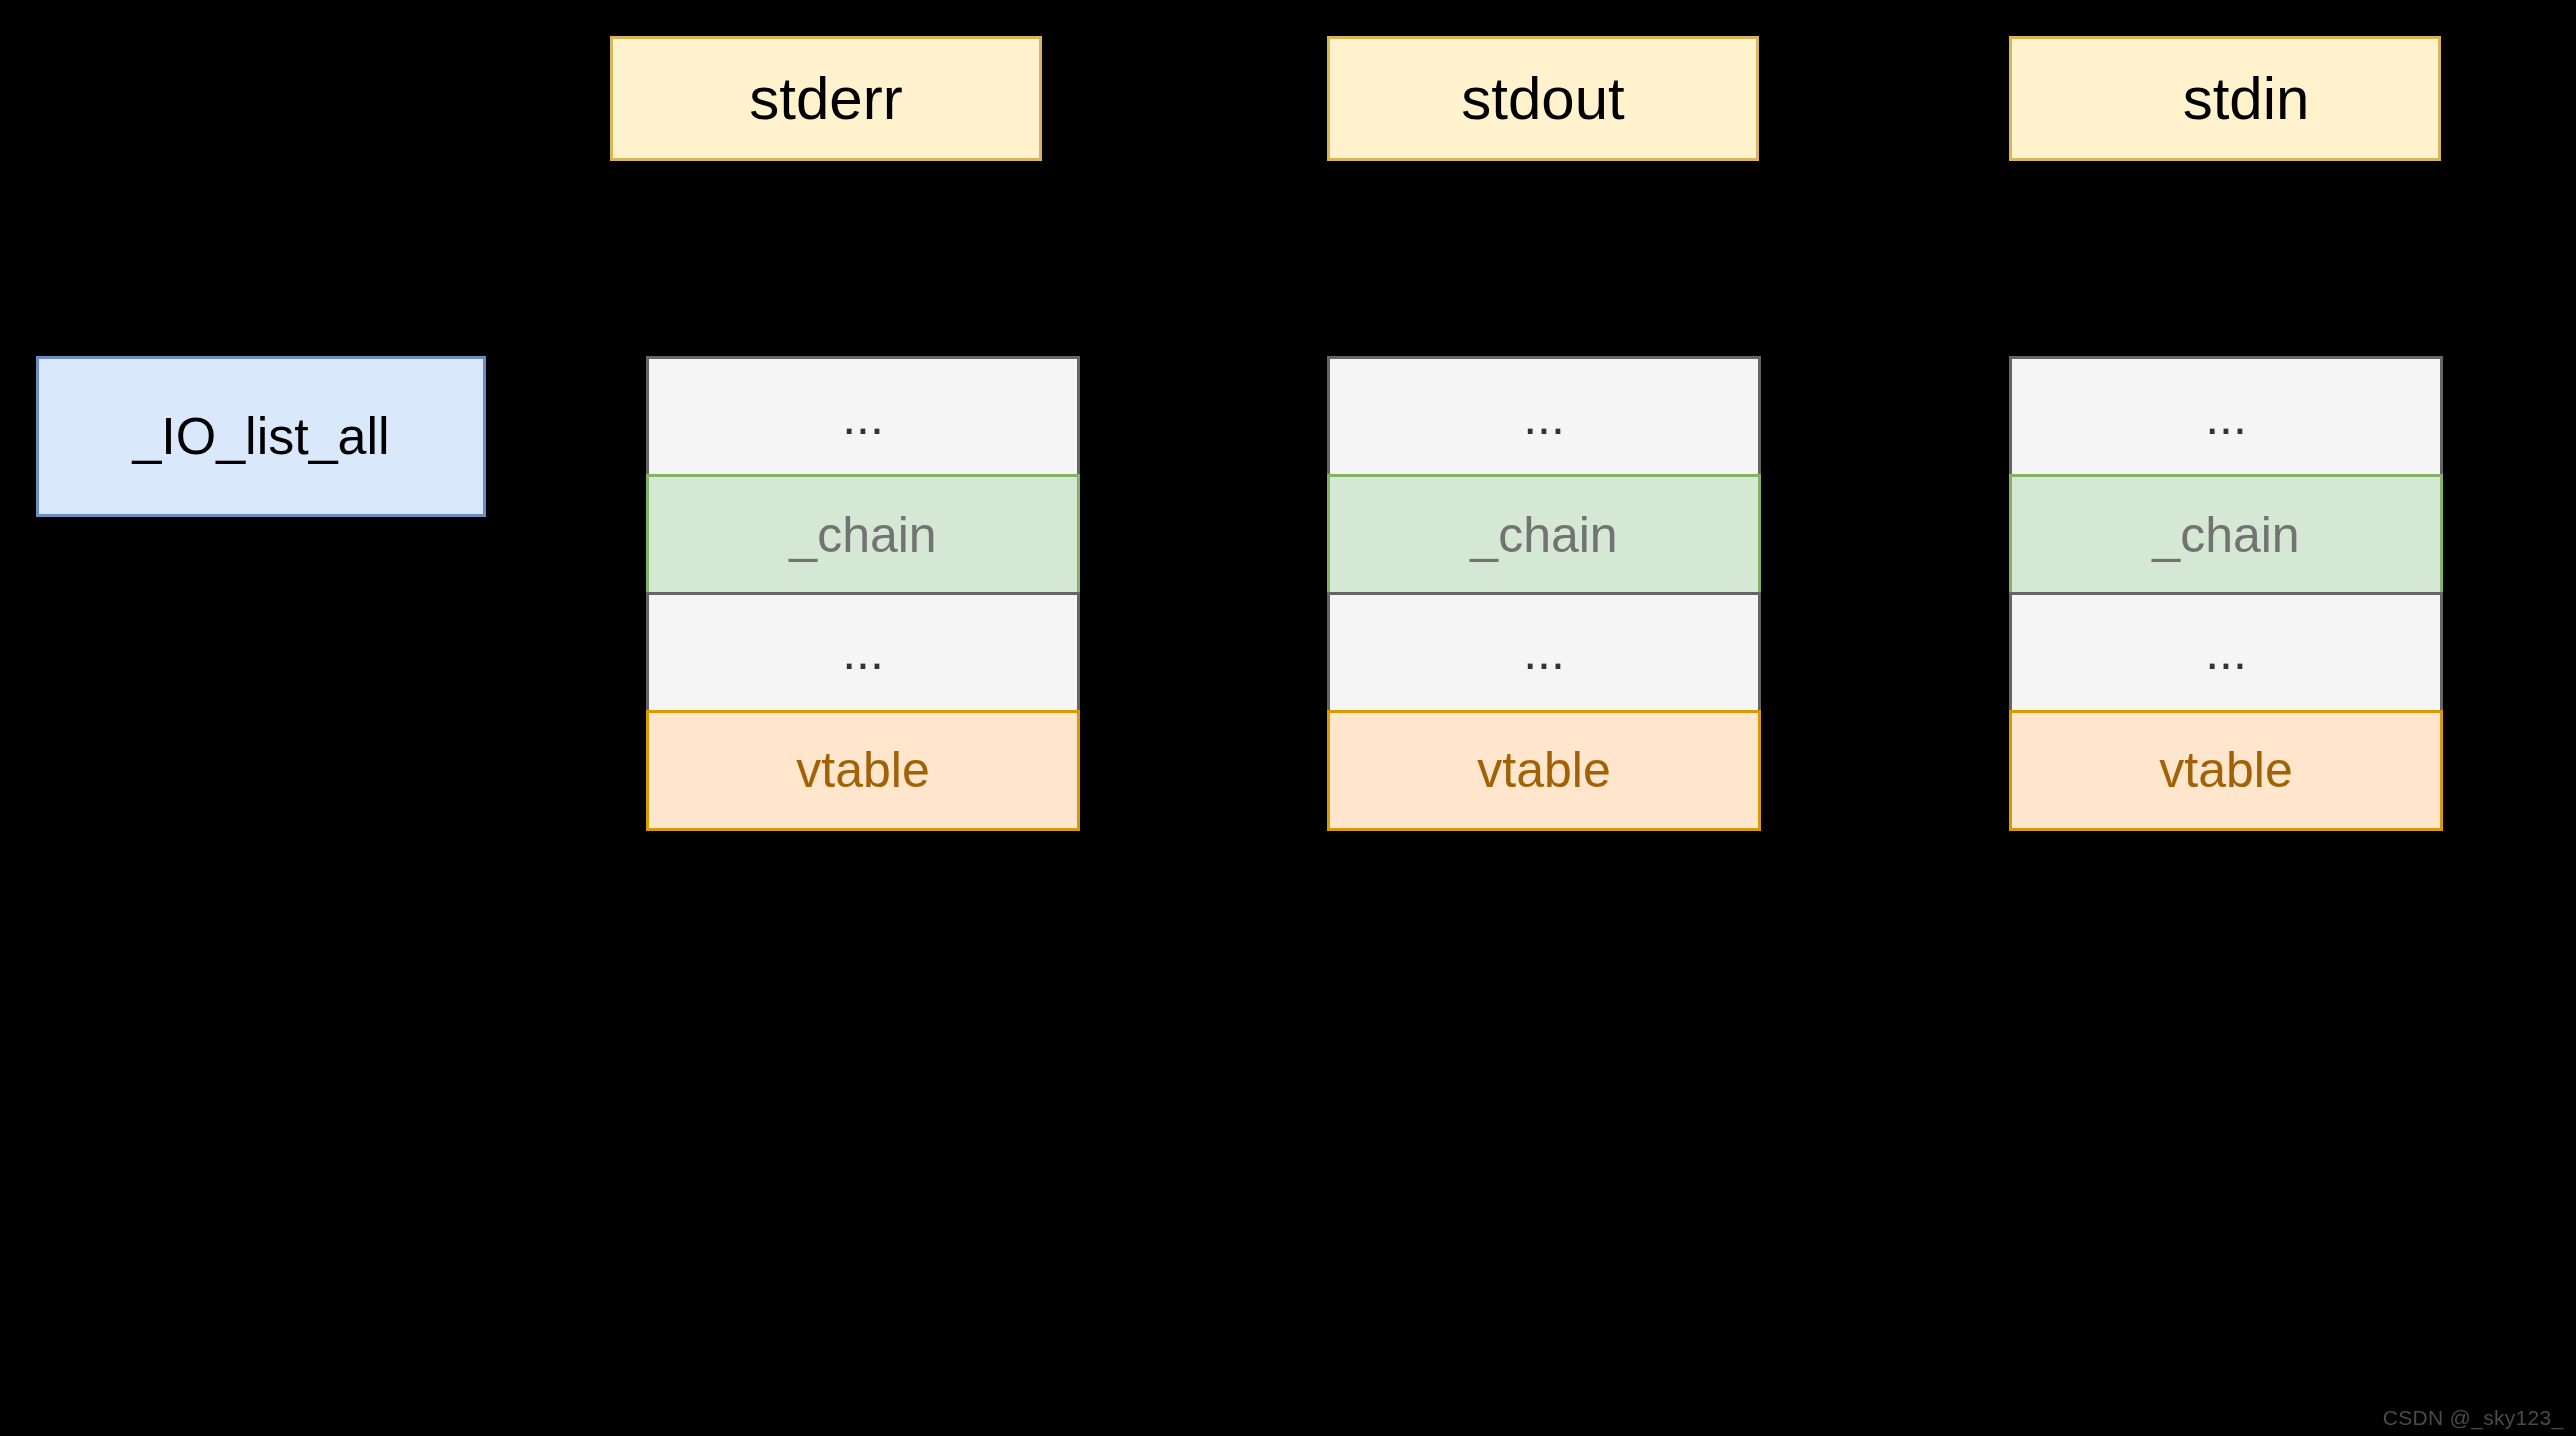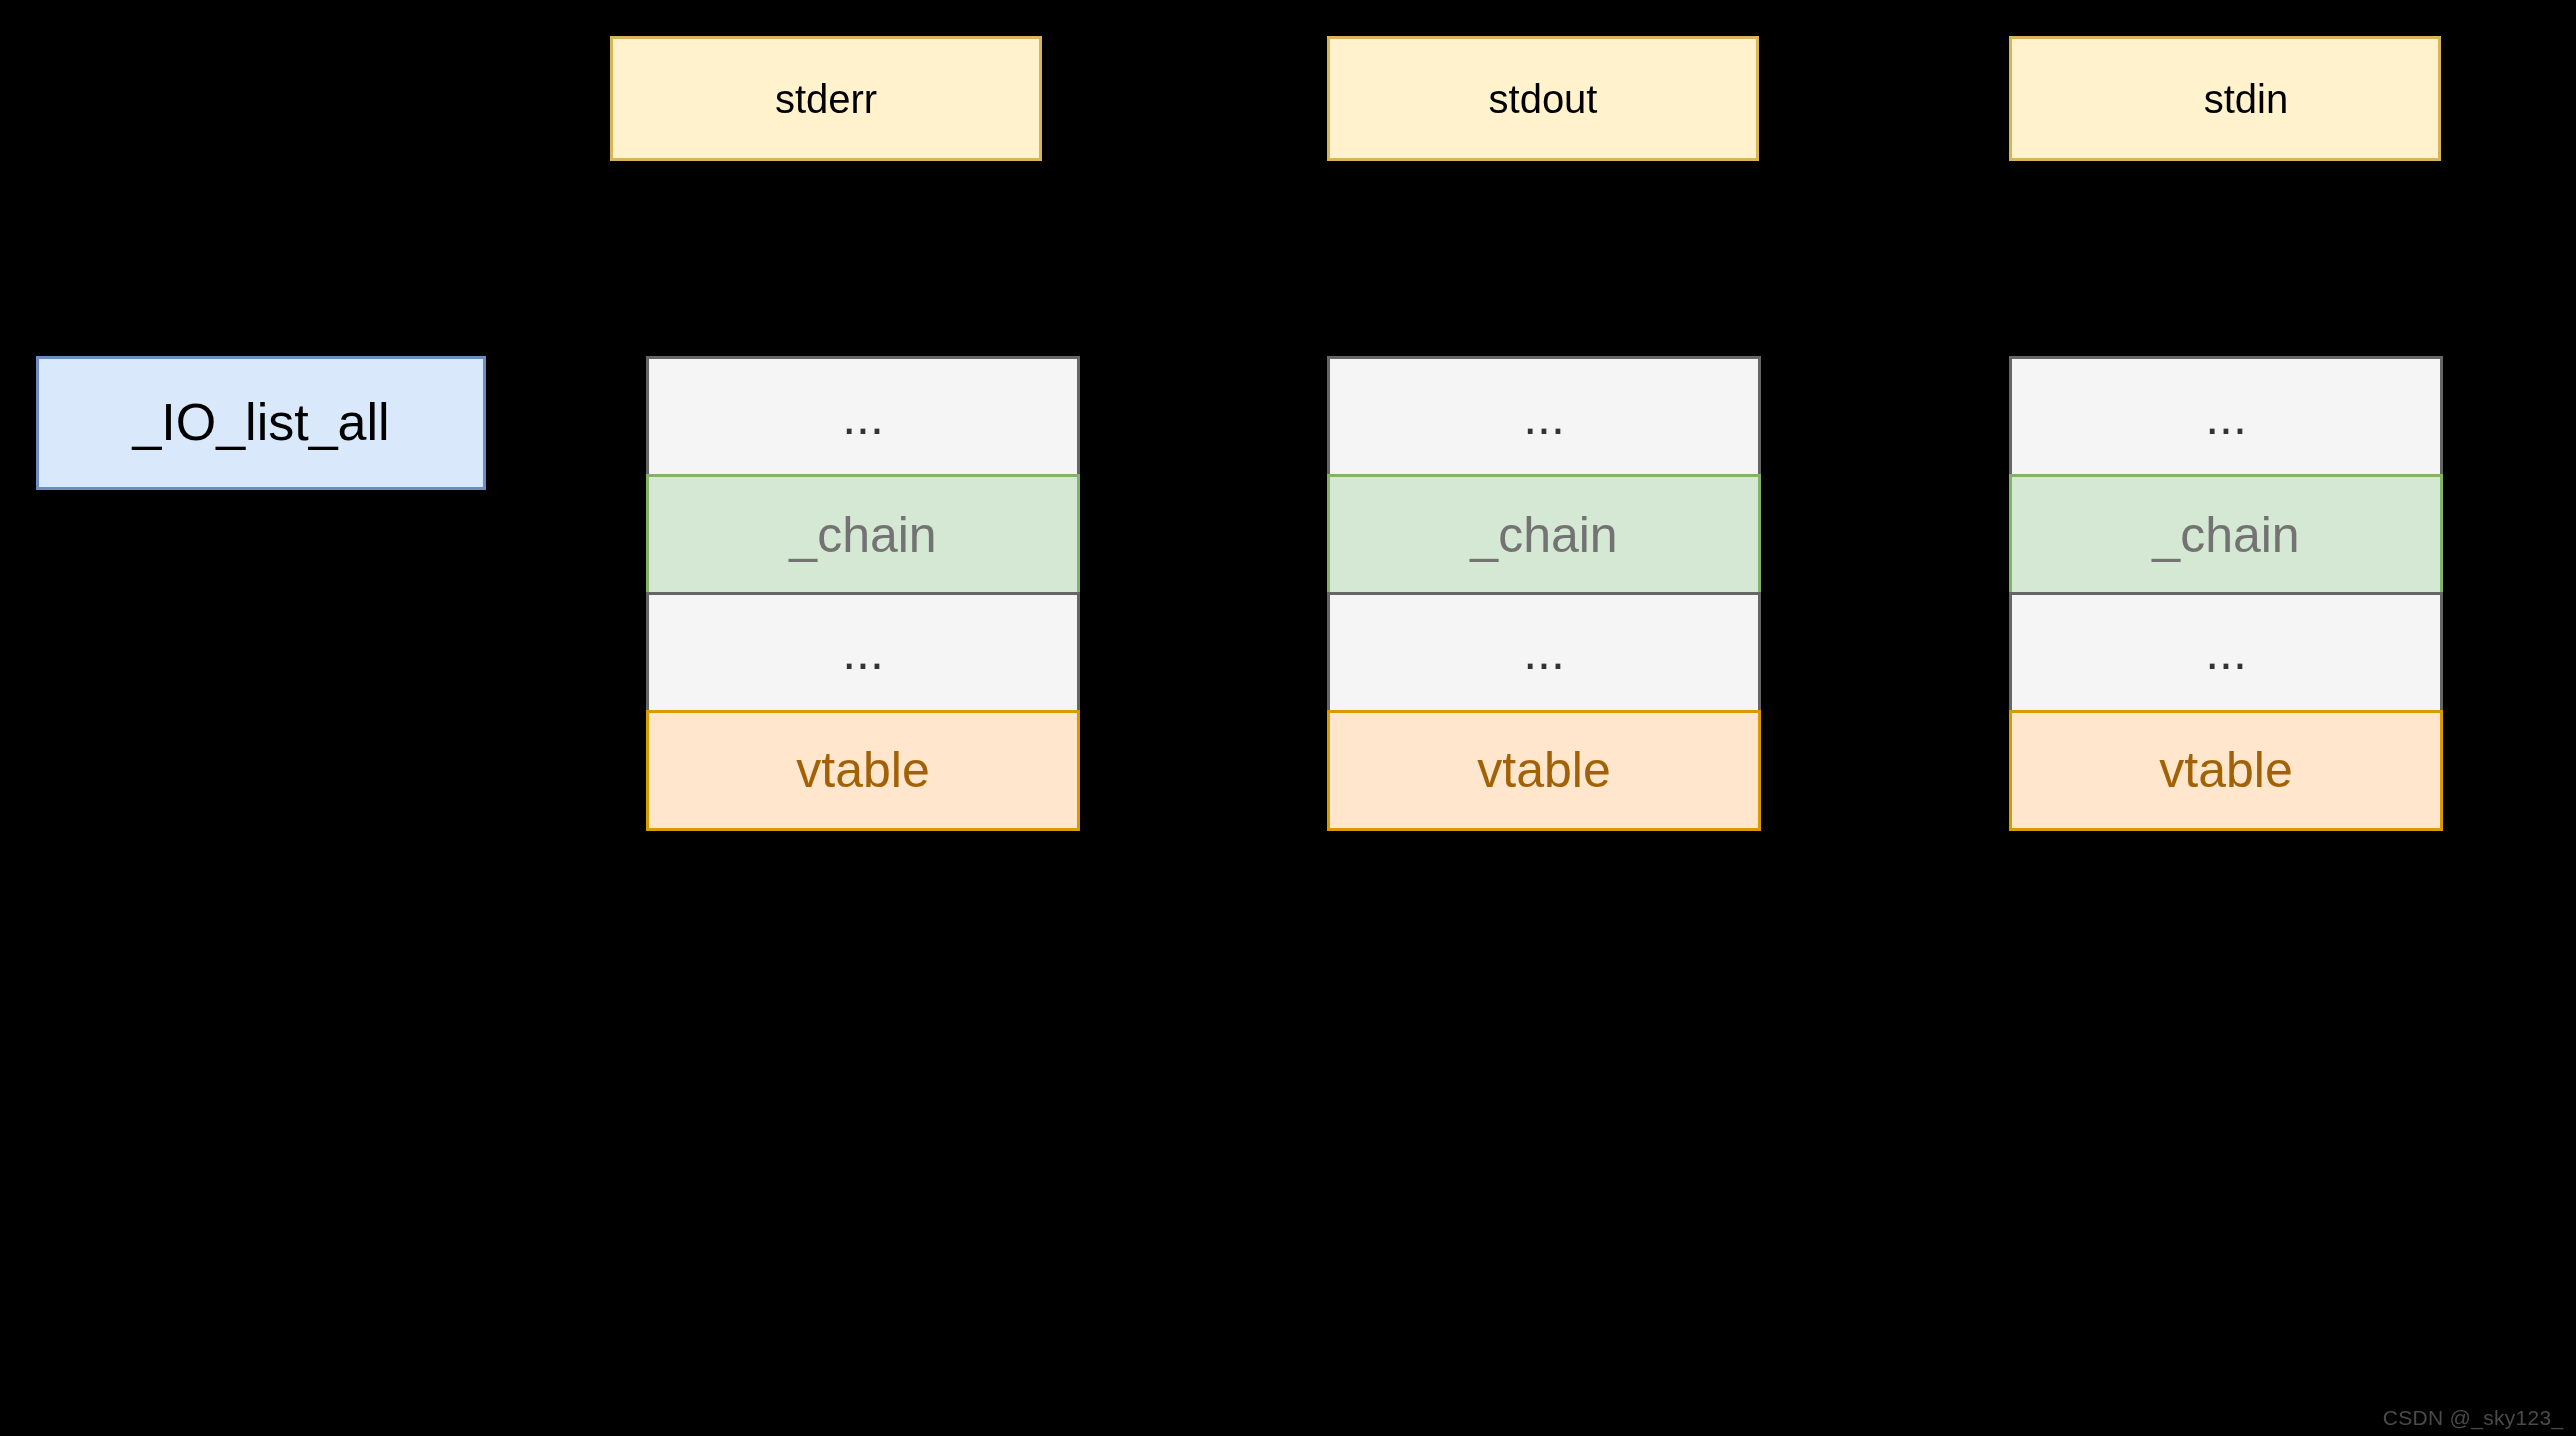--- a/index.html
+++ b/index.html
@@ -29,21 +29,21 @@
     text-align: center;
     color: #000000;
     line-height: 1.15;
     white-space: nowrap;
   }
 
   
   .stream-box {
     background: #fff2cc;
     border: 3.6px solid #d6b656;
-    font-size: 40px;
+    font-size: 60px;
   }
 
   
   .listall-box {
     background: #dae8fc;
     border: 3.6px solid #6c8ebf;
     font-size: 52px;
   }
 
   
@@ -112,21 +112,21 @@
   </div>
 
   <div class="node stream-box" style="left: 1327px; top: 36px; width: 432px; height: 125px;">
     <span>stdout</span>
   </div>
 
   <div class="node stream-box" style="left: 2009px; top: 36px; width: 432px; height: 125px; padding-left: 42px;">
     <span>stdin</span>
   </div>
 
-  <div class="node listall-box" style="left: 36px; top: 356px; width: 450px; height: 134px;">
+  <div class="node listall-box" style="left: 36px; top: 356px; width: 450px; height: 161px;">
     <span>_IO_list_all</span>
   </div>
 
   <div class="struct" style="left: 646px; top: 356px; width: 434px; height: 475px;">
     <div class="struct-row row-plain">
       <span>...</span>
     </div>
     <div class="struct-row row-chain">
       <span>_chain</span>
     </div>

